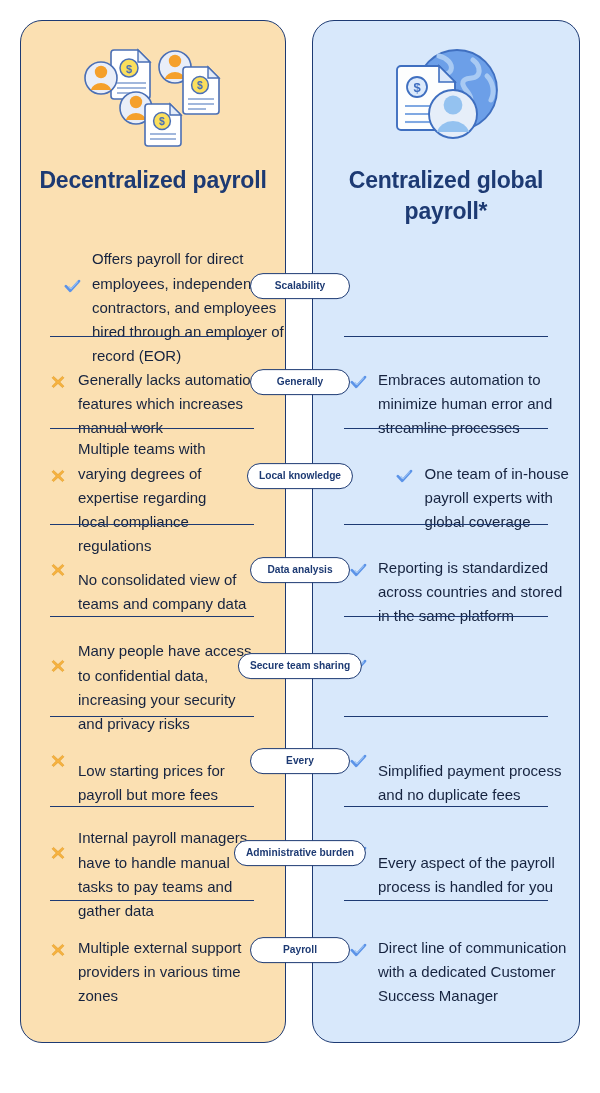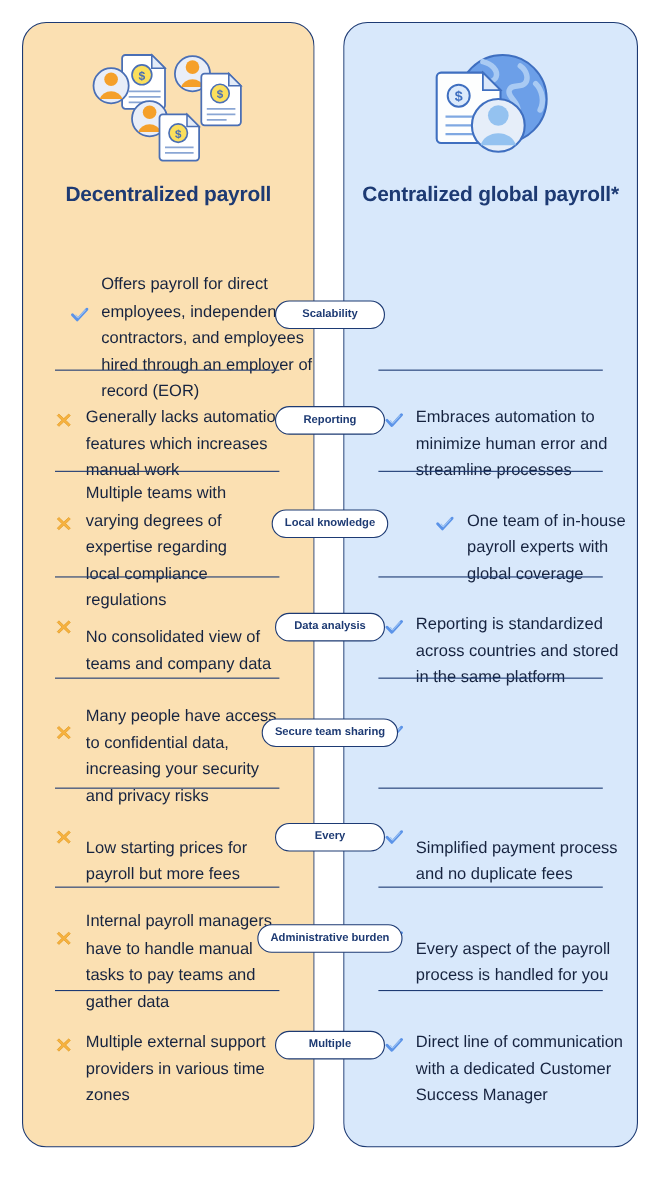--- a/index.html
+++ b/index.html
@@ -47,21 +47,21 @@
     width: 100%;
     text-align: center;
   }
   .hero-icon {
     height: 118px;
     display: flex;
     align-items: center;
     justify-content: center;
   }
   .panel-title {
-    font-size: 19px;
+    font-size: 23px;
     font-weight: bold;
     color: #1d3a73;
     line-height: 1.33;
     letter-spacing: -0.2px;
     margin-top: 12px;
     padding: 0 14px;
   }
 
   
   #rows {
@@ -291,21 +291,21 @@
         <div class="cell cell-center"></div>
         <div class="cell cell-right">
           <span class="mark">
             <svg width="17" height="16" viewBox="0 0 22 20" xmlns="http://www.w3.org/2000/svg">
               <path d="M2.4 10.2 L8 16.2 L19.4 3.6" fill="none" stroke="#5b93e8" stroke-width="3.4" stroke-linecap="round" stroke-linejoin="round"></path>
               <path d="M6.4 10.6 L9.2 13.6 L17.6 4.6" fill="none" stroke="#9cc2f2" stroke-width="1.3" stroke-linecap="round"></path>
             </svg>
           </span>
           <div class="cell-text">Embraces automation to minimize human error and streamline processes</div>
         </div>
-        <div class="pill" style="top: 50%;">Reporting</div>
+        <div class="pill" style="top: 50%;">Generally</div>
       </div>
       <div class="row" style="height: 96px; gap: 48px;">
         <div class="divider divider-left" style="top: 0px;"></div>
         <div class="divider divider-right" style="top: 0px;"></div>
         <div class="cell cell-left">
           <span class="mark">
             <svg width="16" height="16" viewBox="0 0 20 20" xmlns="http://www.w3.org/2000/svg">
               <path d="M4.4 3 L10 8.2 L15.6 3 L17.4 4.8 L12.2 10 L17.4 15.2 L15.6 17 L10 11.8 L4.4 17 L2.6 15.2 L7.8 10 L2.6 4.8 Z" fill="#f7b23f" stroke="#e09a22" stroke-width="0.8" stroke-linejoin="round"></path>
             </svg>
           </span>
@@ -428,19 +428,19 @@
         <div class="cell cell-center"></div>
         <div class="cell cell-right">
           <span class="mark">
             <svg width="17" height="16" viewBox="0 0 22 20" xmlns="http://www.w3.org/2000/svg">
               <path d="M2.4 10.2 L8 16.2 L19.4 3.6" fill="none" stroke="#5b93e8" stroke-width="3.4" stroke-linecap="round" stroke-linejoin="round"></path>
               <path d="M6.4 10.6 L9.2 13.6 L17.6 4.6" fill="none" stroke="#9cc2f2" stroke-width="1.3" stroke-linecap="round"></path>
             </svg>
           </span>
           <div class="cell-text">Direct line of communication with a dedicated Customer Success Manager</div>
         </div>
-        <div class="pill" style="top: 50%;">Multiple</div>
+        <div class="pill" style="top: 50%;">Payroll</div>
       </div>
     </div>
 
   <div id="footer-note">*Based on Deel's Global Payroll</div>
 
 </div>
 
 </body></html>

